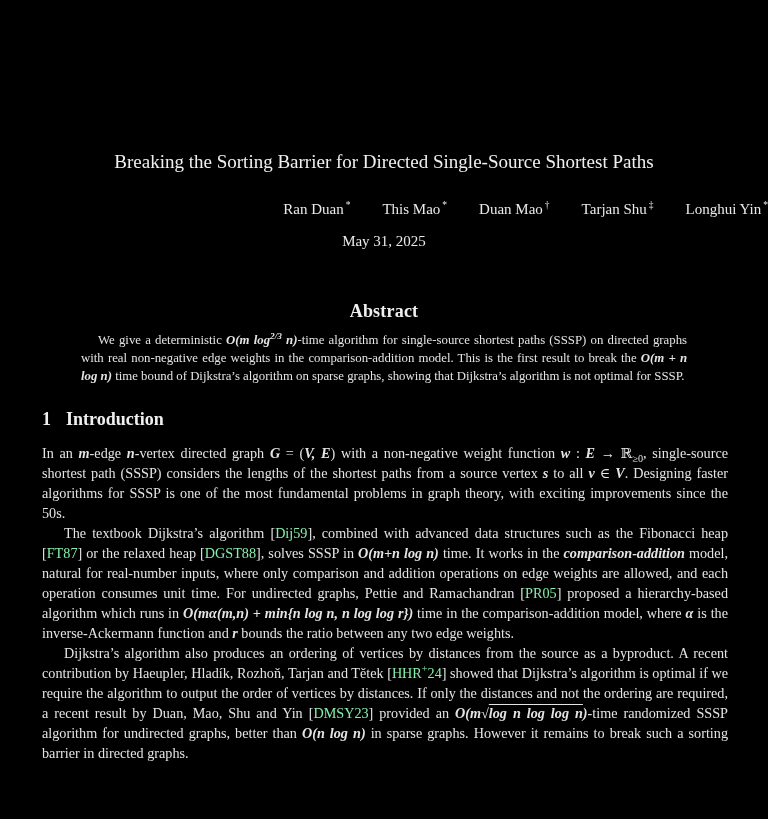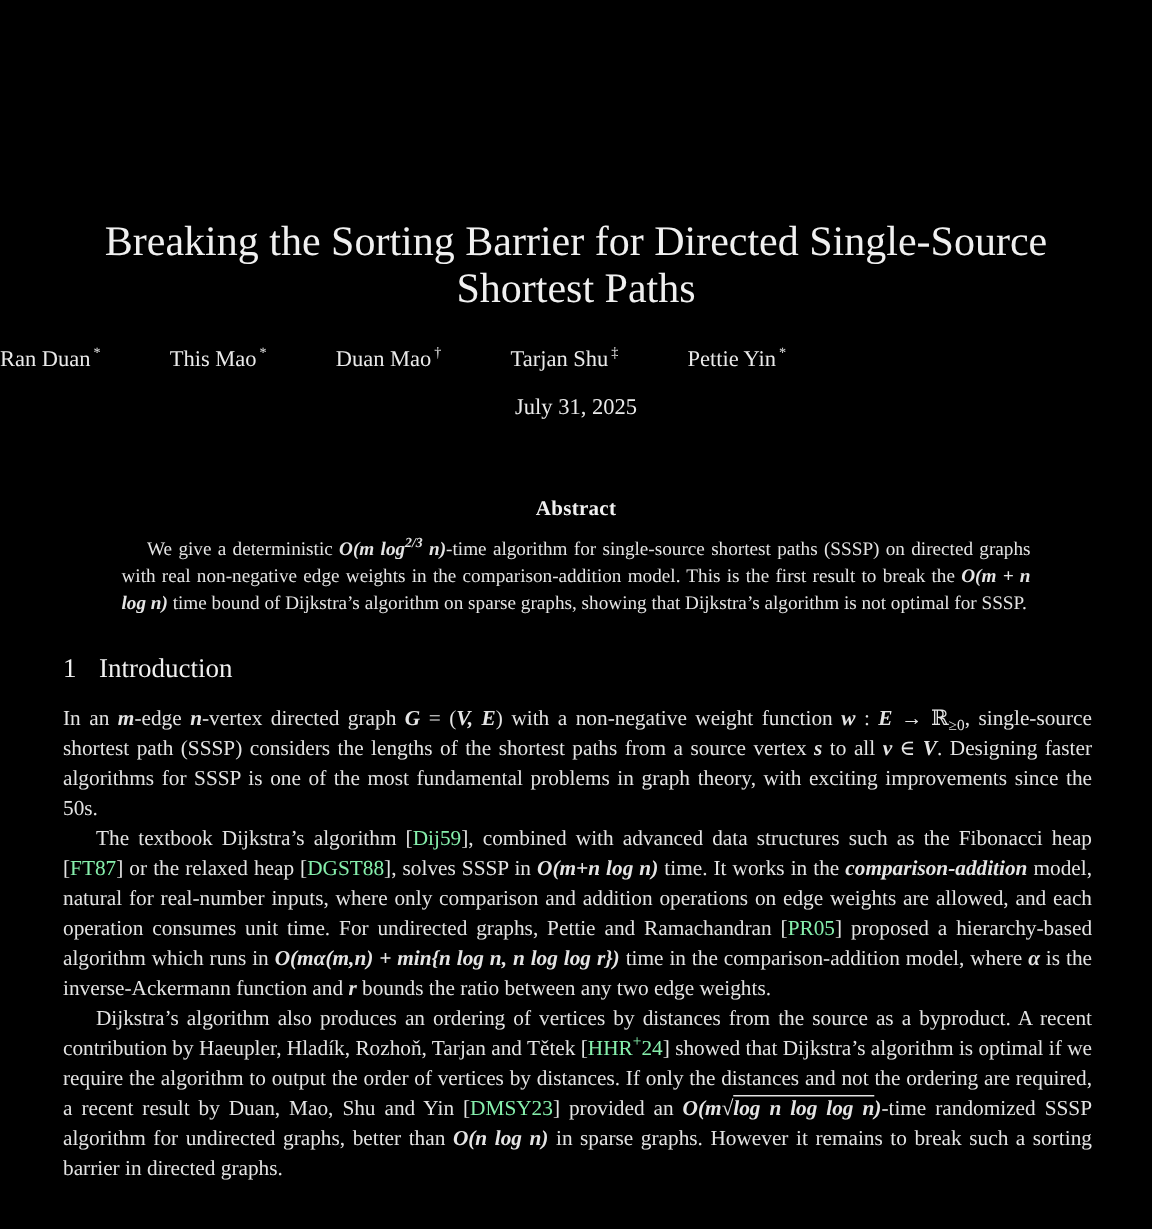--- a/index.html
+++ b/index.html
@@ -5,38 +5,38 @@
   html,body{margin:0;padding:0;}
   body{
     width:768px;height:819px;overflow:hidden;
     background:#000000;color:#e7e7e7;
     font-family:"Liberation Serif","DejaVu Serif",serif;
   }
   .paper{position:relative;width:768px;height:819px;}
   .title{
     margin:146px auto 0;width:700px;
     text-align:center;font-weight:normal;
-    font-size:28px;line-height:31px;color:#f0f0f0;
+    font-size:19px;line-height:31px;color:#f0f0f0;
   }
   .authors{
-    display:flex;justify-content:flex-start;align-items:baseline;gap:46px;
+    display:flex;justify-content:flex-end;align-items:baseline;gap:32px;
     margin-top:23px;font-size:15px;color:#eaeaea;white-space:nowrap;
   }
   .author sup{font-size:9.5px;margin-left:2px;}
   .date{text-align:center;margin-top:15px;font-size:15px;color:#eaeaea;}
   .abs-head{
     text-align:center;margin-top:51px;
-    font-size:14px;font-weight:bold;color:#f0f0f0;letter-spacing:.2px;
+    font-size:18px;font-weight:bold;color:#f0f0f0;letter-spacing:.2px;
   }
   .abs-body{
     width:606px;margin:9px auto 0;
     font-size:12.8px;line-height:18px;
     text-align:justify;text-indent:17px;color:#e4e4e4;
   }
-  .sec-head{margin:24px 0 0 42px;font-size:18px;font-weight:normal;color:#f0f0f0;}
+  .sec-head{margin:24px 0 0 42px;font-size:18px;font-weight:bold;color:#f0f0f0;}
   .sec-num{margin-right:15px;}
   .body-text{
     width:686px;margin:13px 32px 0 42px;
     font-size:14.2px;line-height:20px;text-align:justify;color:#e4e4e4;
   }
   p{margin:0;}
   .indent{text-indent:22px;}
   .sg-m,.sg-i{font-style:italic;font-weight:bold;}
   .sg-l{color:#86efac;cursor:pointer;}
   .sg-sup{vertical-align:super;font-size:.72em;line-height:0;}
@@ -48,24 +48,24 @@
 
 <div class="paper">
 
   <h1 class="title">Breaking the Sorting Barrier for Directed Single-Source Shortest Paths</h1>
 
   <div class="authors">
     <span class="author"><span>Ran Duan</span><sup>*</sup></span>
     <span class="author"><span>This Mao</span><sup>*</sup></span>
     <span class="author"><span>Duan Mao</span><sup>†</sup></span>
     <span class="author"><span>Tarjan Shu</span><sup>‡</sup></span>
-    <span class="author"><span>Pettie Yin</span><sup>*</sup></span>
+    <span class="author"><span>Longhui Yin</span><sup>*</sup></span>
   </div>
 
-  <div class="date">July 31, 2025</div>
+  <div class="date">May 31, 2025</div>
 
   <div class="abs-head">Abstract</div>
 
   <p class="abs-body"><span>We give a deterministic </span><span class="sg-m">O(m log</span><span class="sg-m sg-sup">2/3</span><span class="sg-m"> n)</span><span>-time algorithm for single-source shortest paths (SSSP) on directed graphs with real non-negative edge weights in the comparison-addition model. This is the first result to break the </span><span class="sg-m">O(m + n log n)</span><span> time bound of Dijkstra’s algorithm on sparse graphs, showing that Dijkstra’s algorithm is not optimal for SSSP.</span></p>
 
   <div class="sec-head">
     <span class="sec-num">1</span><span>Introduction</span>
   </div>
 
   <div class="body-text">

